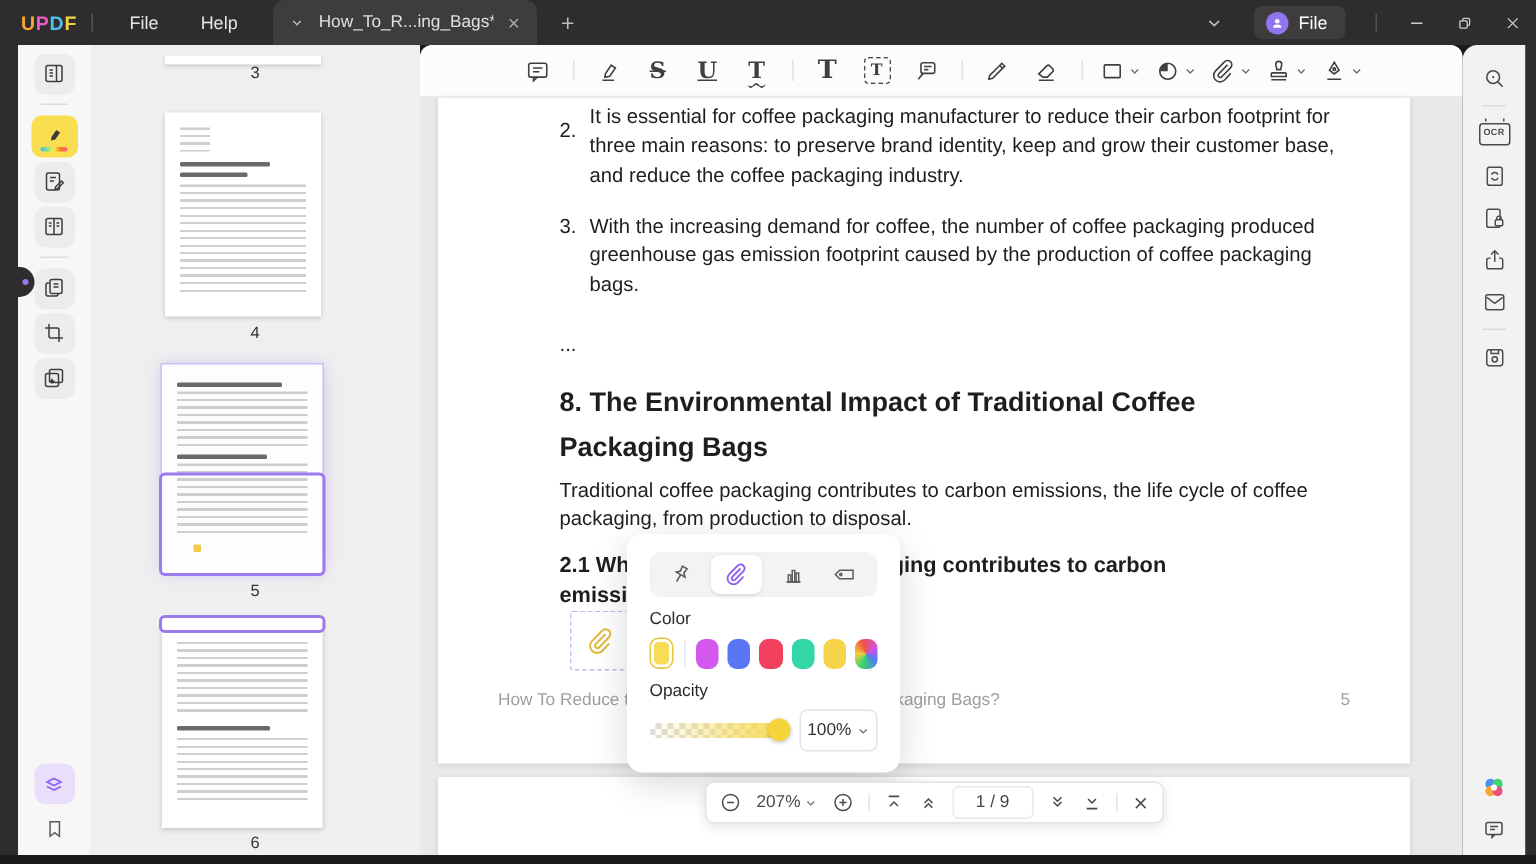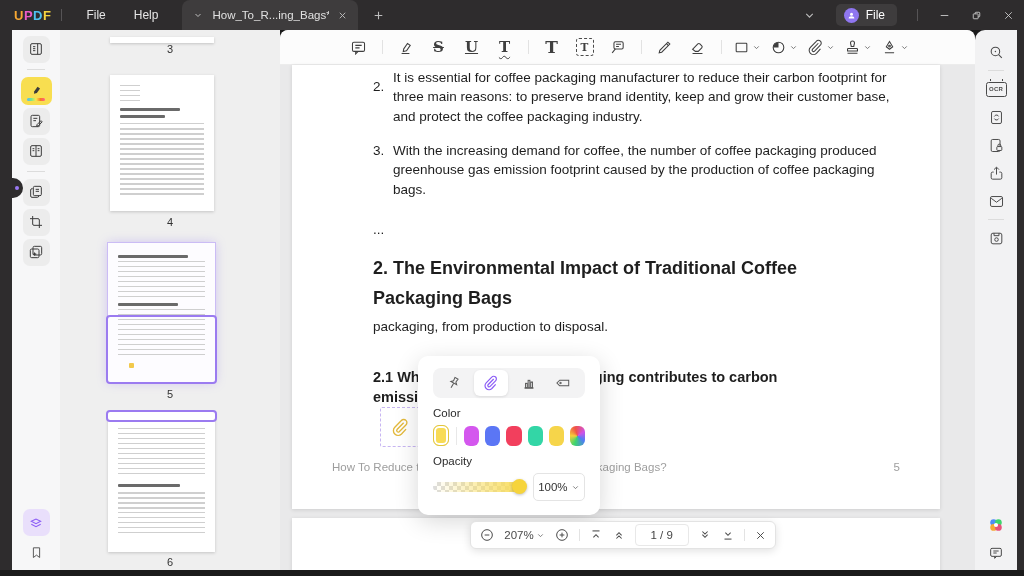--- a/index.html
+++ b/index.html
@@ -394,34 +394,35 @@
       </span>
     </div>
 
     <div class="viewport">
 
       <div class="page page5">
         <div class="doc-block li-marker" style="top:12px;">2.</div>
         <div class="doc-block li-text" style="top:3px;">
           <div>It is essential for coffee packaging manufacturer to reduce their carbon footprint for</div>
           <div>three main reasons: to preserve brand identity, keep and grow their customer base,</div>
-          <div>and protect the coffee packaging industry.</div>
+          <div>and reduce the coffee packaging industry.</div>
         </div>
         <div class="doc-block li-marker" style="top:76px;">3.</div>
         <div class="doc-block li-text" style="top:76px;">
           <div>With the increasing demand for coffee, the number of coffee packaging produced</div>
           <div>greenhouse gas emission footprint caused by the production of coffee packaging</div>
           <div>bags.</div>
         </div>
         <div class="doc-block" style="left:81px;top:155px;">...</div>
         <div class="doc-h2" style="top:188px;">
-          <div>2. The Environmental Impact of Traditional Coffee</div>
+          <div>8. The Environmental Impact of Traditional Coffee</div>
           <div>Packaging Bags</div>
         </div>
         <div class="doc-block" style="left:81px;top:252px;">
+          <div>Traditional coffee packaging contributes to carbon emissions, the life cycle of coffee</div>
           <div>packaging, from production to disposal.</div>
         </div>
         <div class="doc-h3" style="top:303px;">
           <div>2.1 Why traditional coffee packaging contributes to carbon</div>
           <div>emissions?</div>
         </div>
         <div class="attach-box">
           <svg class="ic" width="19" height="19" viewBox="0 0 24 24" fill="none" stroke="currentColor" stroke-width="1.7">
               <path d="m16 6-8.4 8.6a2 2 0 0 0 2.8 2.8l8.4-8.6a4 4 0 1 0-5.7-5.6L4.8 11.7a6 6 0 1 0 8.5 8.5L19 14"></path>
             </svg>

